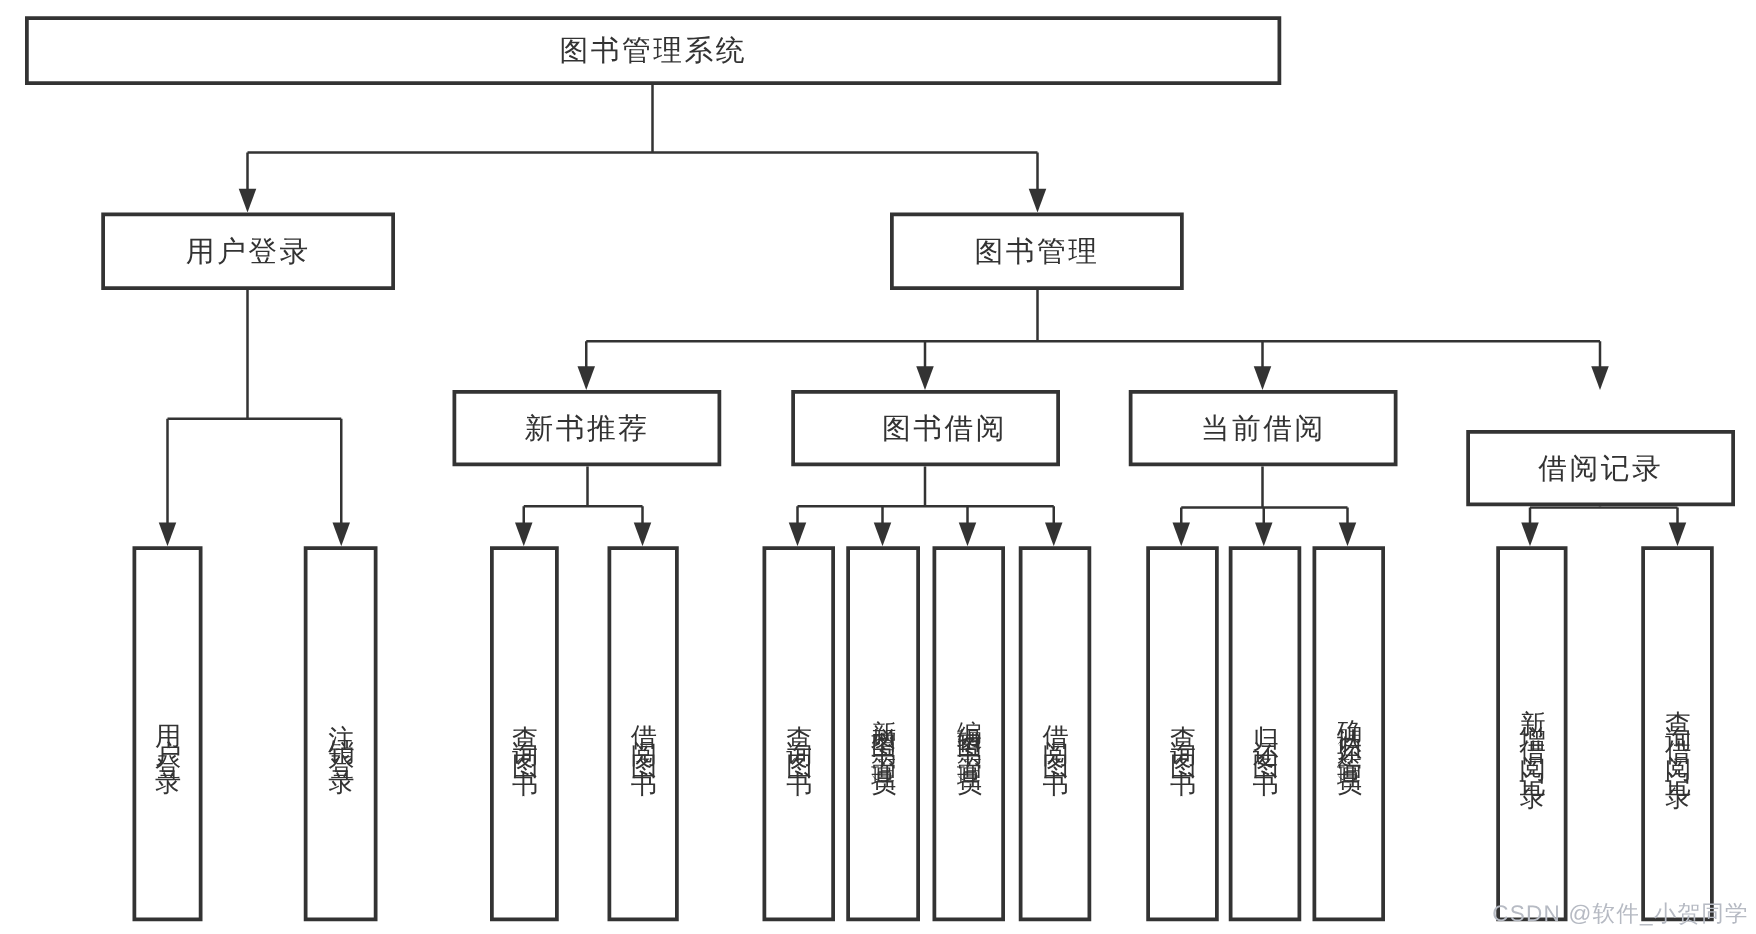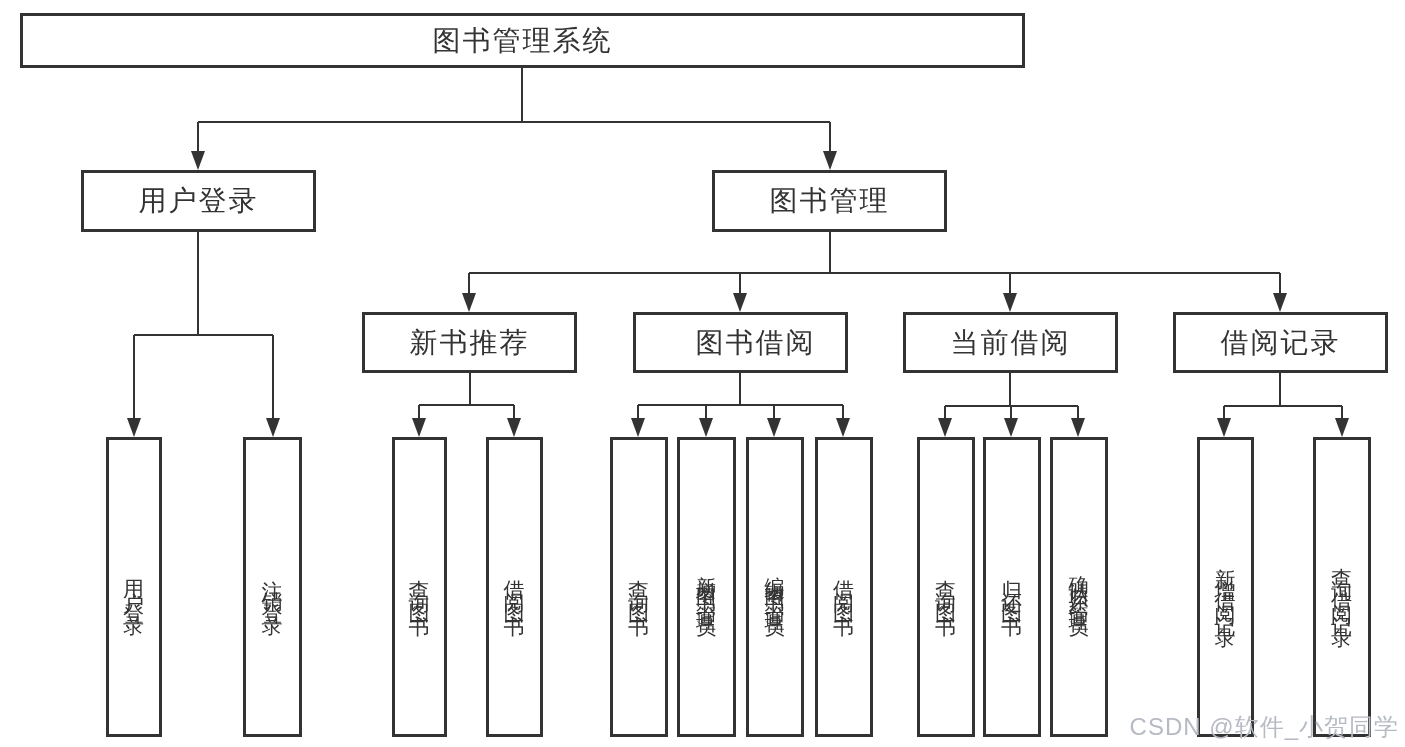--- a/index.html
+++ b/index.html
@@ -26,21 +26,21 @@
     position: absolute;
     box-sizing: border-box;
     background: #ffffff;
     border: 3px solid #333333;
     display: flex;
     align-items: center;
     justify-content: center;
     color: #333333;
   }
   .h-label {
-    font-size: 28px;
+    font-size: 23px;
     letter-spacing: 2px;
     white-space: nowrap;
     color: #333333;
   }
   .v-label {
     writing-mode: vertical-rl;
     text-orientation: mixed;
     font-size: 21px;
     letter-spacing: 12px;
     line-height: 1;
@@ -53,41 +53,41 @@
   
   .n-root   { left: 20px;   top: 13px;  width: 1005px; height: 55px; }
   
   .n-login  { left: 81px;   top: 170px; width: 235px;  height: 62px; }
   .n-mgmt   { left: 712px;  top: 170px; width: 235px;  height: 62px; }
   
   .n-l3     { top: 312px; width: 215px; height: 61px; }
   .n-newb   { left: 362px; }
   .n-borrow { left: 633px; padding-left: 30px; }
   .n-cur    { left: 903px; font-family: Liberation Mono, monospace; }
-  .n-rec    { left: 1173px; }
+  .n-rec    { left: 1173px; margin-top: 32px; }
   
   .leaf     { top: 437px; height: 300px; }
   .lf-a1 { left: 106px;  width: 56px; }
   .lf-a2 { left: 243px;  width: 59px; }
   .lf-b1 { left: 392px;  width: 55px; }
   .lf-b2 { left: 486px;  width: 57px; }
   .lf-c1 { left: 610px;  width: 58px; }
   .lf-c2 { left: 677px;  width: 59px; }
   .lf-c3 { left: 746px;  width: 58px; }
   .lf-c4 { left: 815px;  width: 58px; }
   .lf-d1 { left: 917px;  width: 58px; }
   .lf-d2 { left: 983px;  width: 58px; }
   .lf-d3 { left: 1050px; width: 58px; }
   .lf-e1 { left: 1197px; width: 57px; }
   .lf-e2 { left: 1313px; width: 58px; }
   .watermark {
     position: absolute;
     right: 6px;
     bottom: 4px;
-    font-size: 24px;
+    font-size: 18px;
     color: #b6bac3;
     letter-spacing: 1px;
     white-space: nowrap;
   }
 </style>
 </head>
 <body>
 
 <div class="canvas">
 

